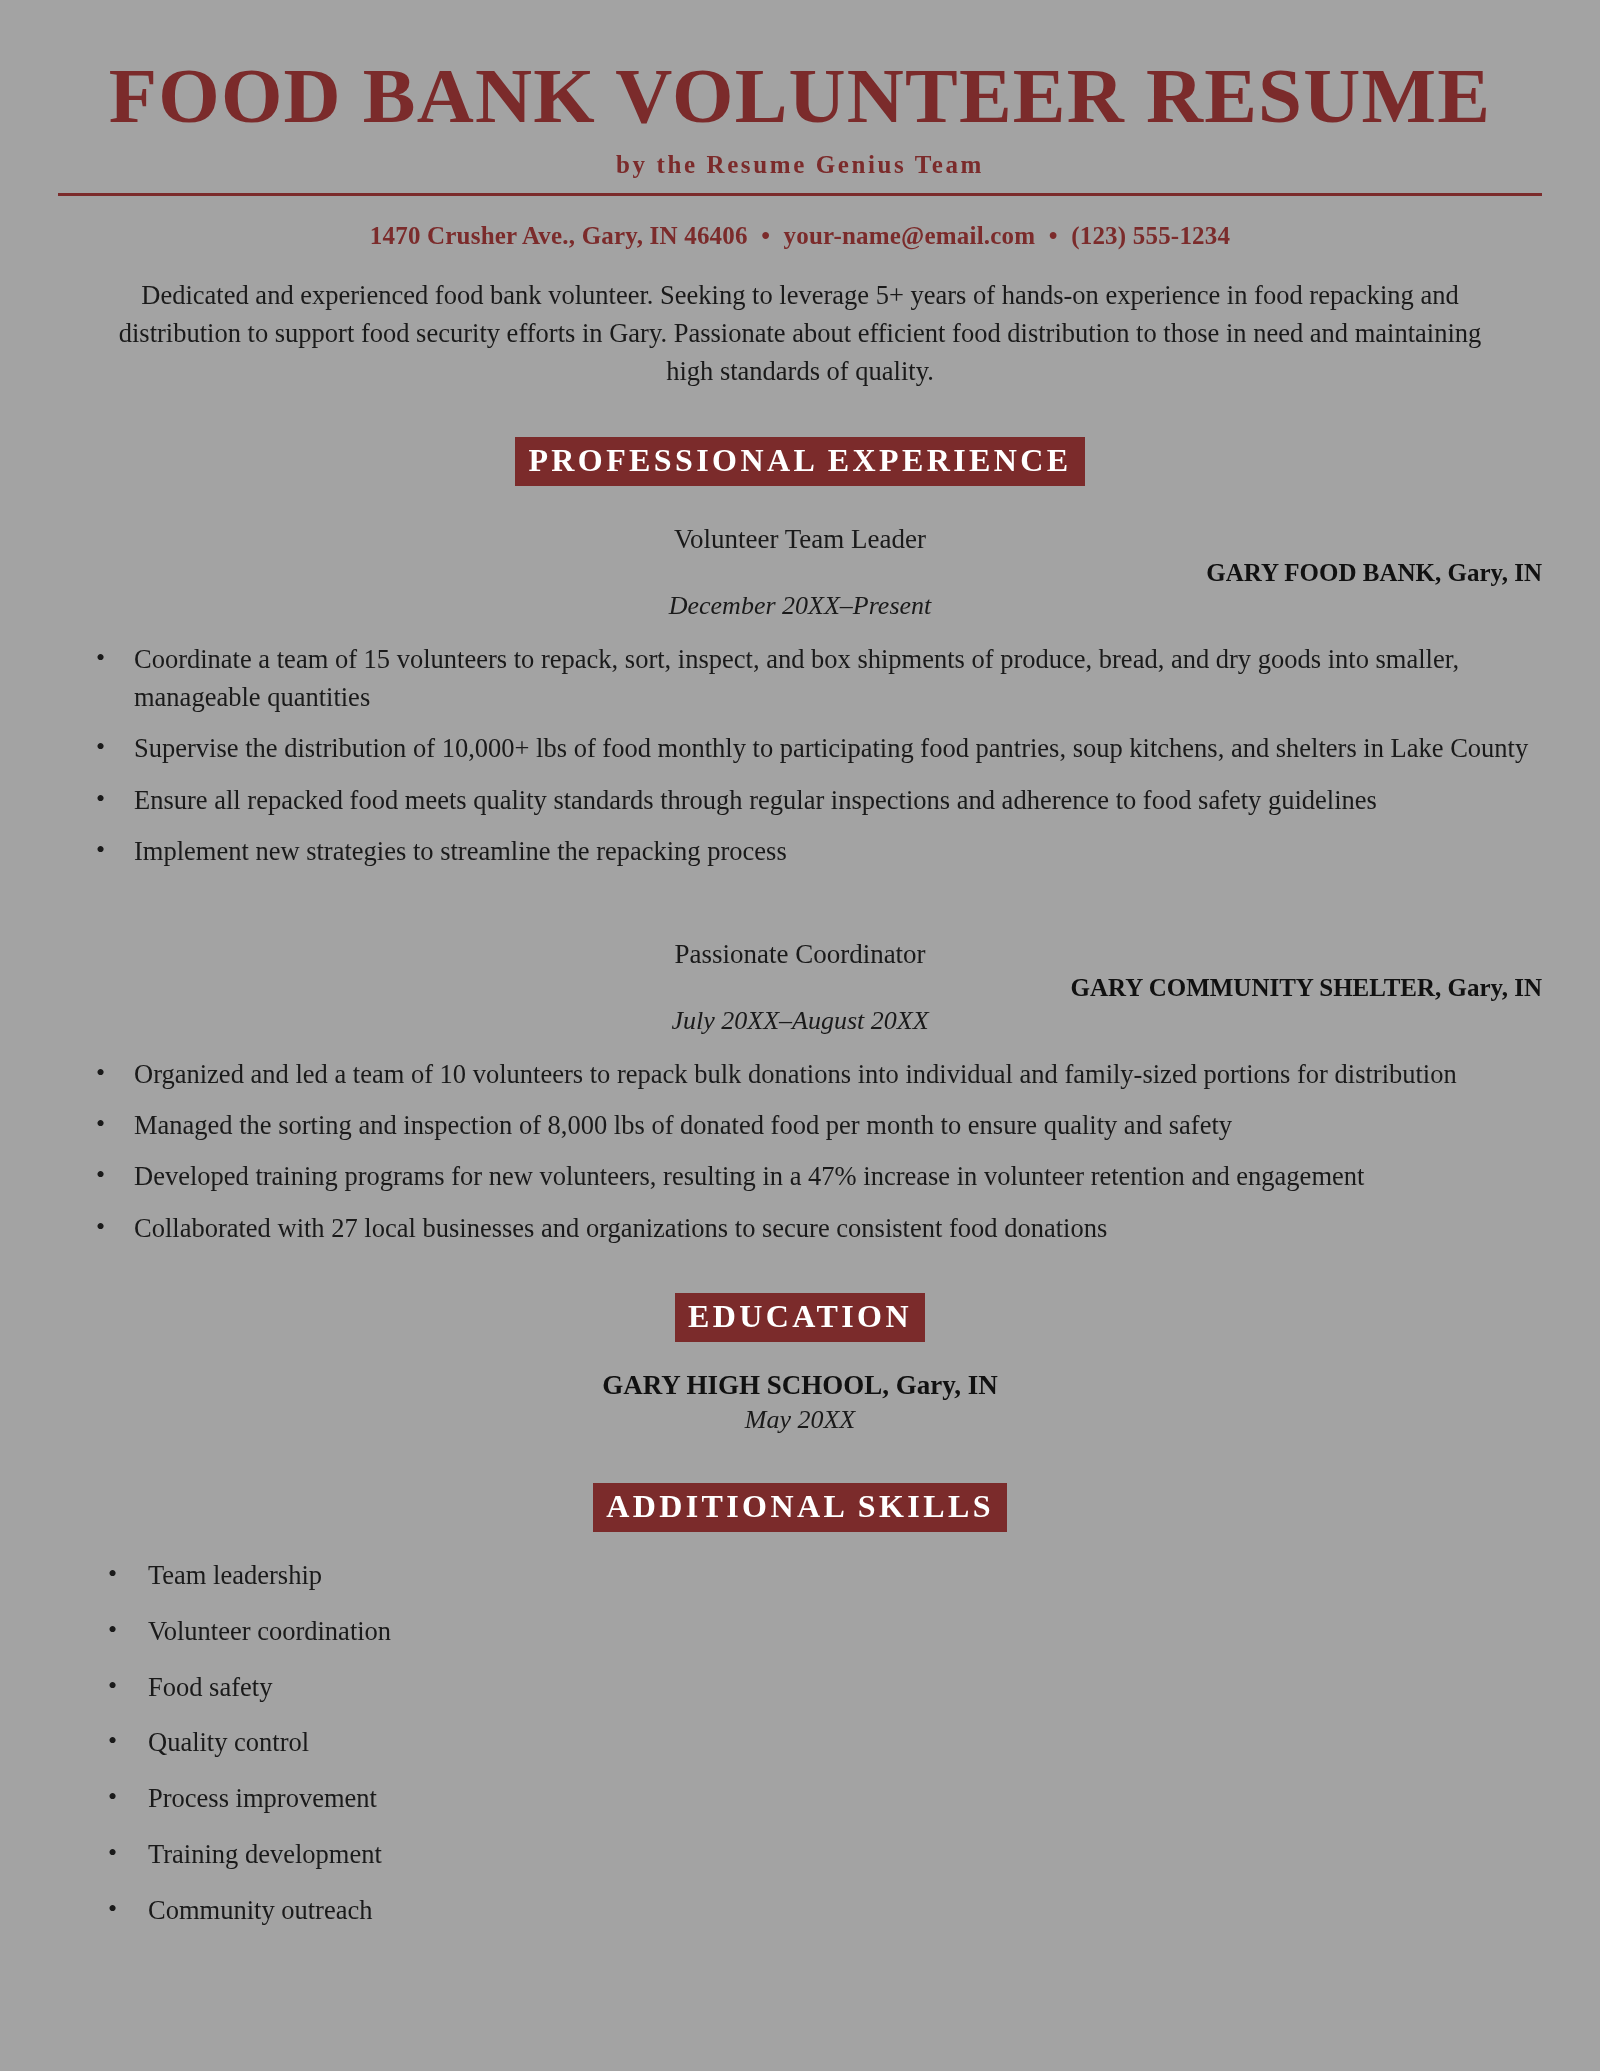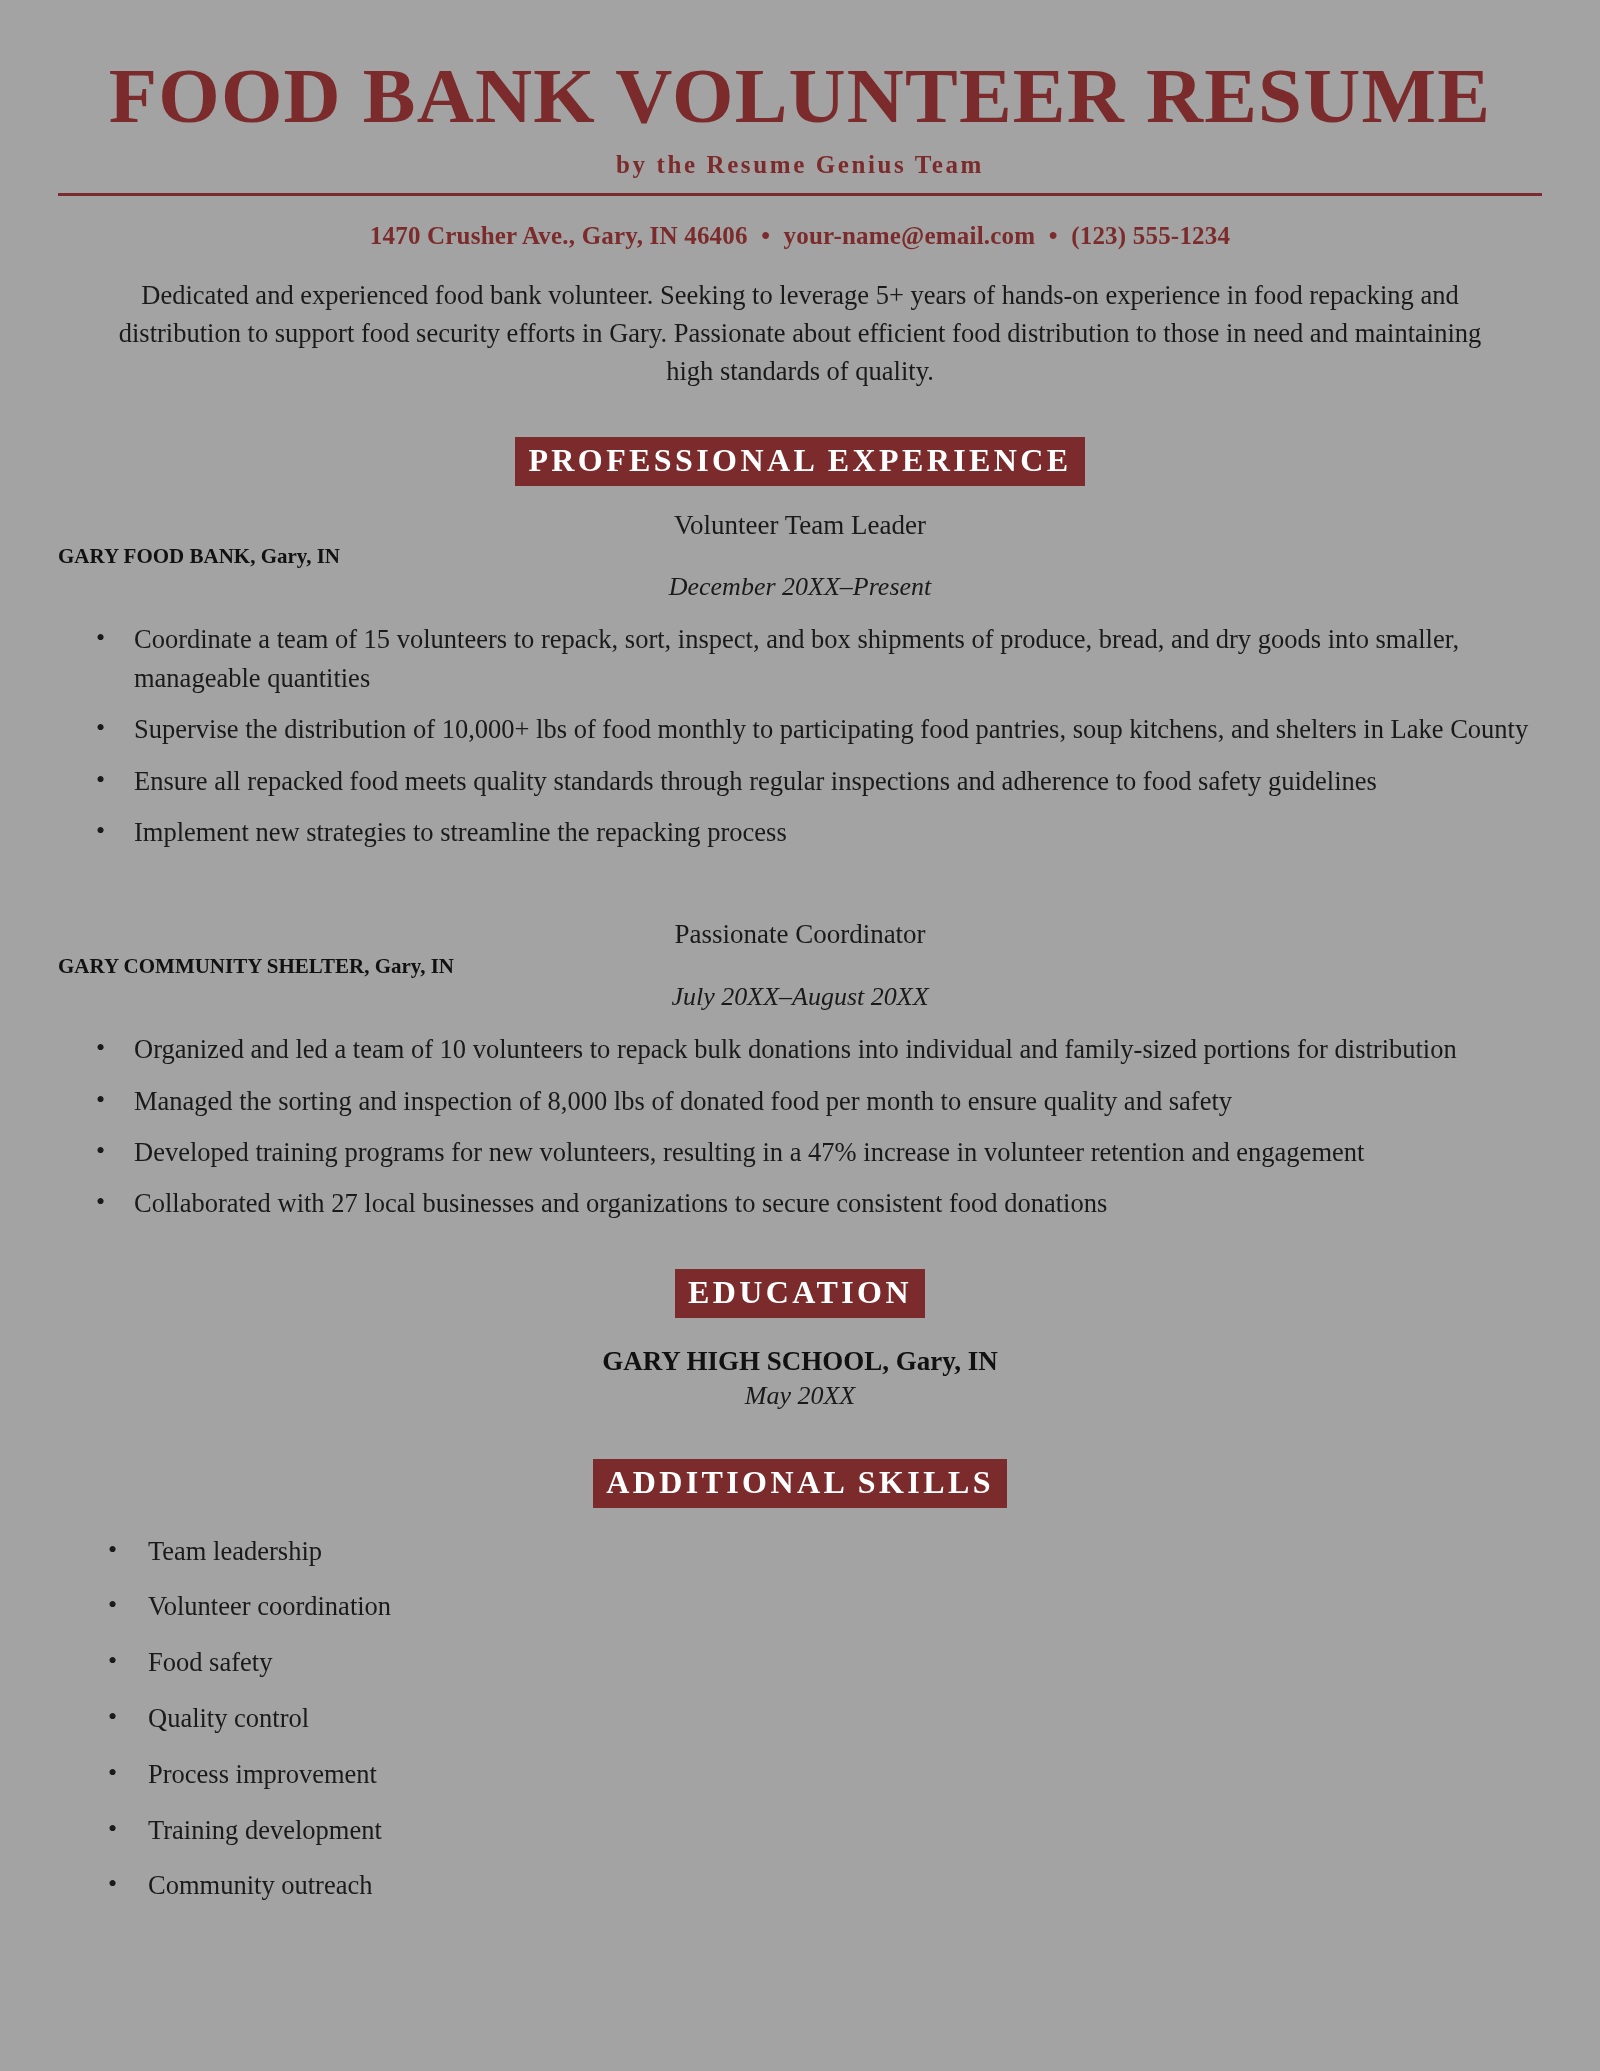--- a/index.html
+++ b/index.html
@@ -82,34 +82,34 @@
     color: #ffffff;
     font-weight: bold;
     font-size: 32px;
     letter-spacing: 3.4px;
     padding: 5px 13px 6px 13px;
     line-height: 1.18;
   }
 
   
   .job {
-    margin-top: 22px;
+    margin-top: 36px;
   }
   .job + .job {
     margin-top: 66px;
   }
   .job-title {
     text-align: center;
     font-size: 27px;
     line-height: 1.3;
     color: #1a1a1a;
   }
   .job-company {
-    text-align: left;
-    font-size: 21px;
+    text-align: right;
+    font-size: 25px;
     font-weight: bold;
     line-height: 1.3;
     color: #111111;
   }
   .job-dates {
     text-align: center;
     font-size: 26px;
     font-style: italic;
     line-height: 1.32;
     color: #1a1a1a;

